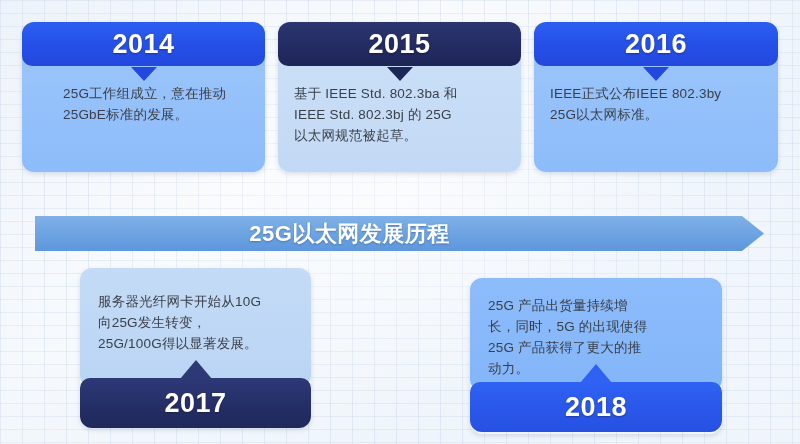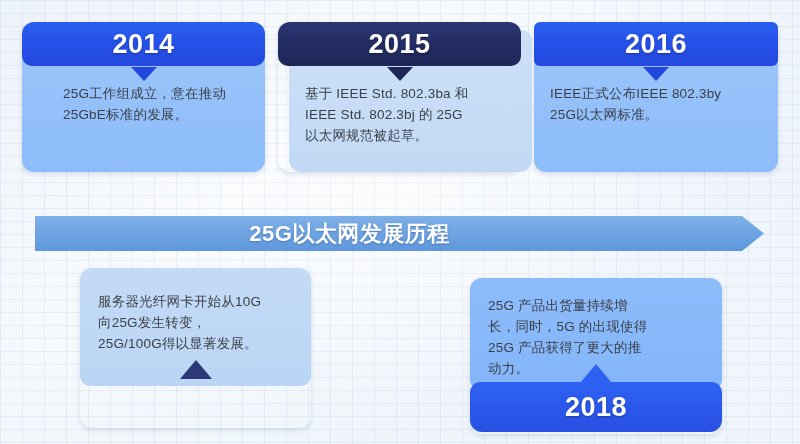--- a/index.html
+++ b/index.html
@@ -110,27 +110,26 @@
   }
   #card-2014 .notch { border-top: 14px solid #2348dd; }
   #card-2014 .body { background: linear-gradient(180deg, #9dc6fb 0%, #93c0fa 60%, #8dbcfa 100%); padding-left: 41px; }
 
   
   #card-2015 { left: 278px; width: 243px; }
   #card-2015 .head {
     background: linear-gradient(180deg, #2b3570 0%, #232c62 55%, #1d2557 100%);
   }
   #card-2015 .notch { border-top: 14px solid #1d2557; }
-  #card-2015 .body { background: linear-gradient(180deg, #ccdff7 0%, #c6dcf6 60%, #c2d9f5 100%); margin-left: 11px; }
+  #card-2015 .body { background: linear-gradient(180deg, #ccdff7 0%, #c6dcf6 60%, #c2d9f5 100%); }
 
   
   #card-2016 { left: 534px; width: 244px; }
   #card-2016 .head {
     background: linear-gradient(180deg, #2b5ef0 0%, #2550e8 52%, #2348dd 100%);
-    border-radius: 6px;
   }
   #card-2016 .notch { border-top: 14px solid #2348dd; }
   #card-2016 .body { background: linear-gradient(180deg, #9dc6fb 0%, #93c0fa 60%, #8dbcfa 100%); }
 
   
   #banner {
     position: absolute;
     left: 35px;
     top: 216px;
     width: 729px;
@@ -287,20 +286,23 @@
     <span class="btitle">25G以太网发展历程</span>
   </div>
 
   <div class="card-bot" id="card-2017">
     <div class="body">
       <div class="text">服务器光纤网卡开始从10G
 向25G发生转变，
 25G/100G得以显著发展。</div>
     </div>
     <div class="notch"></div>
+    <div class="foot">
+      <span class="year">2017</span>
+    </div>
   </div>
 
   <div class="card-bot" id="card-2018">
     <div class="body">
       <div class="text">25G 产品出货量持续增
 长，同时，5G 的出现使得
 25G 产品获得了更大的推
 动力。</div>
     </div>
     <div class="notch"></div>

